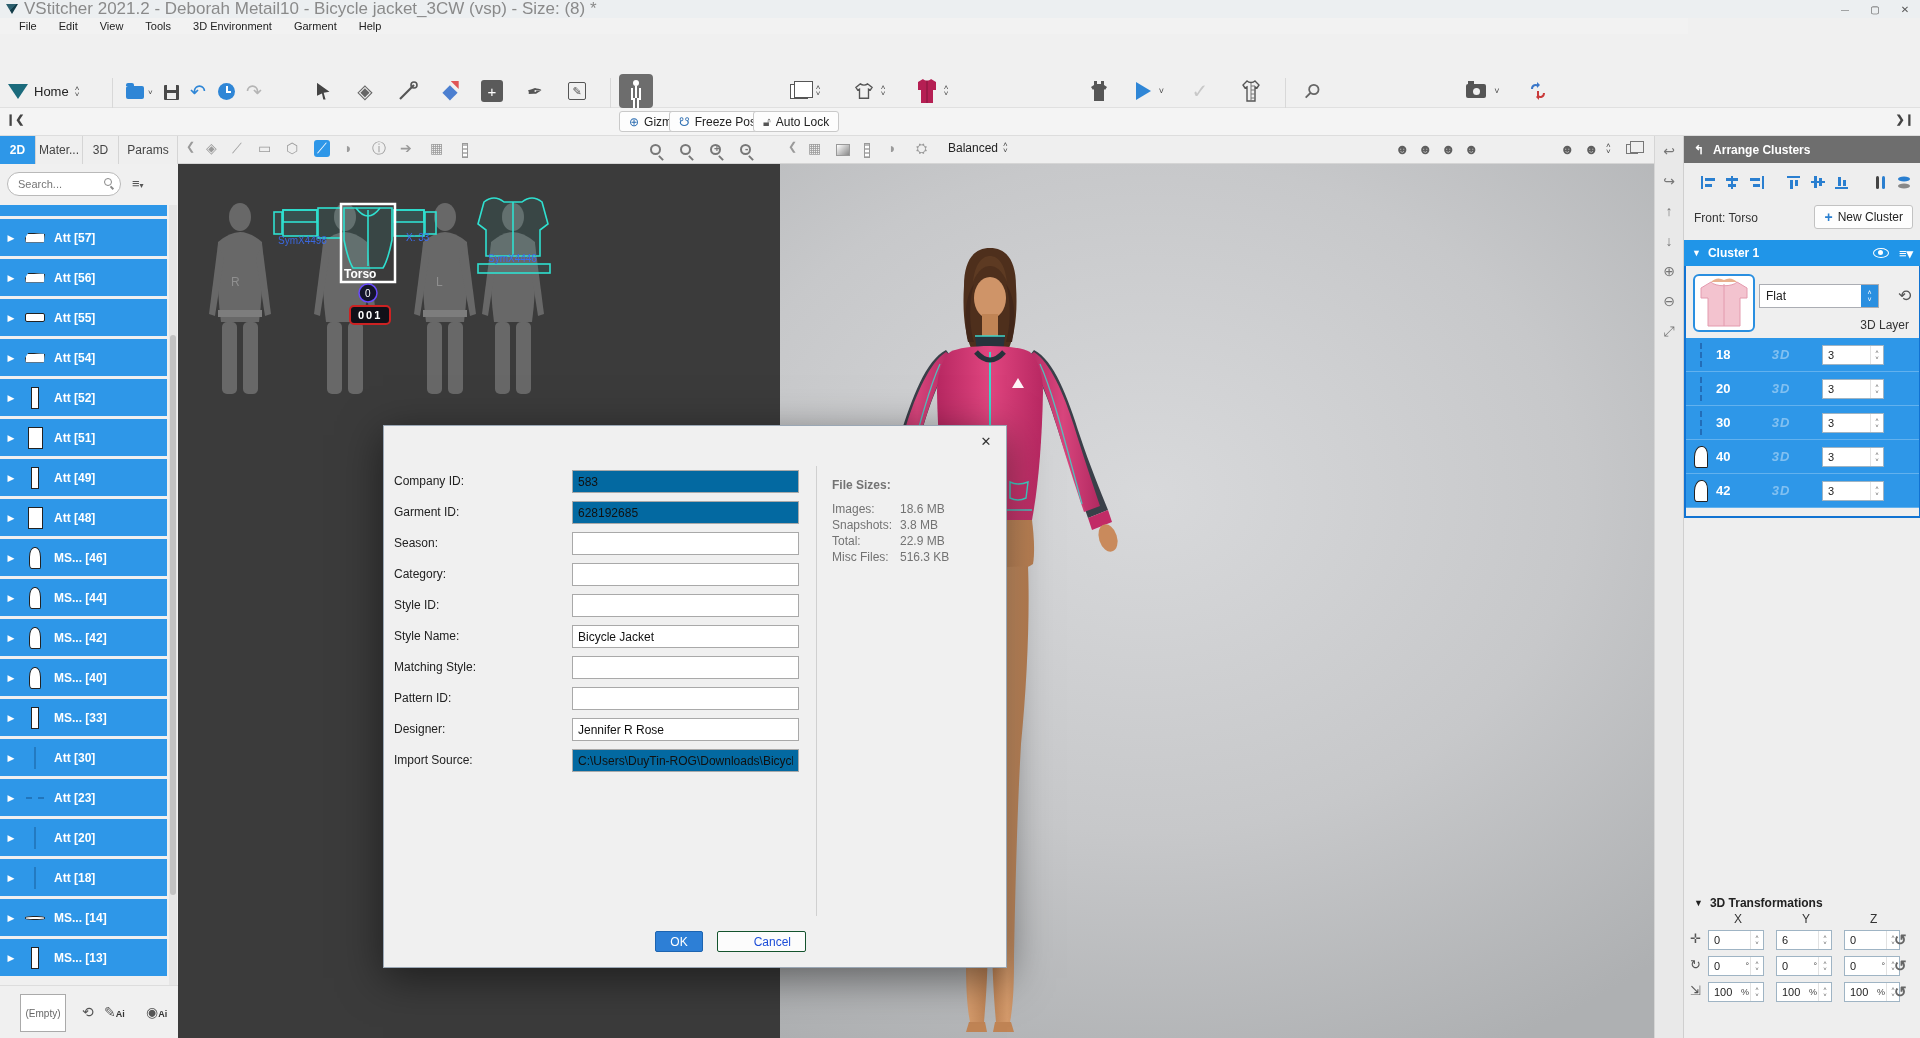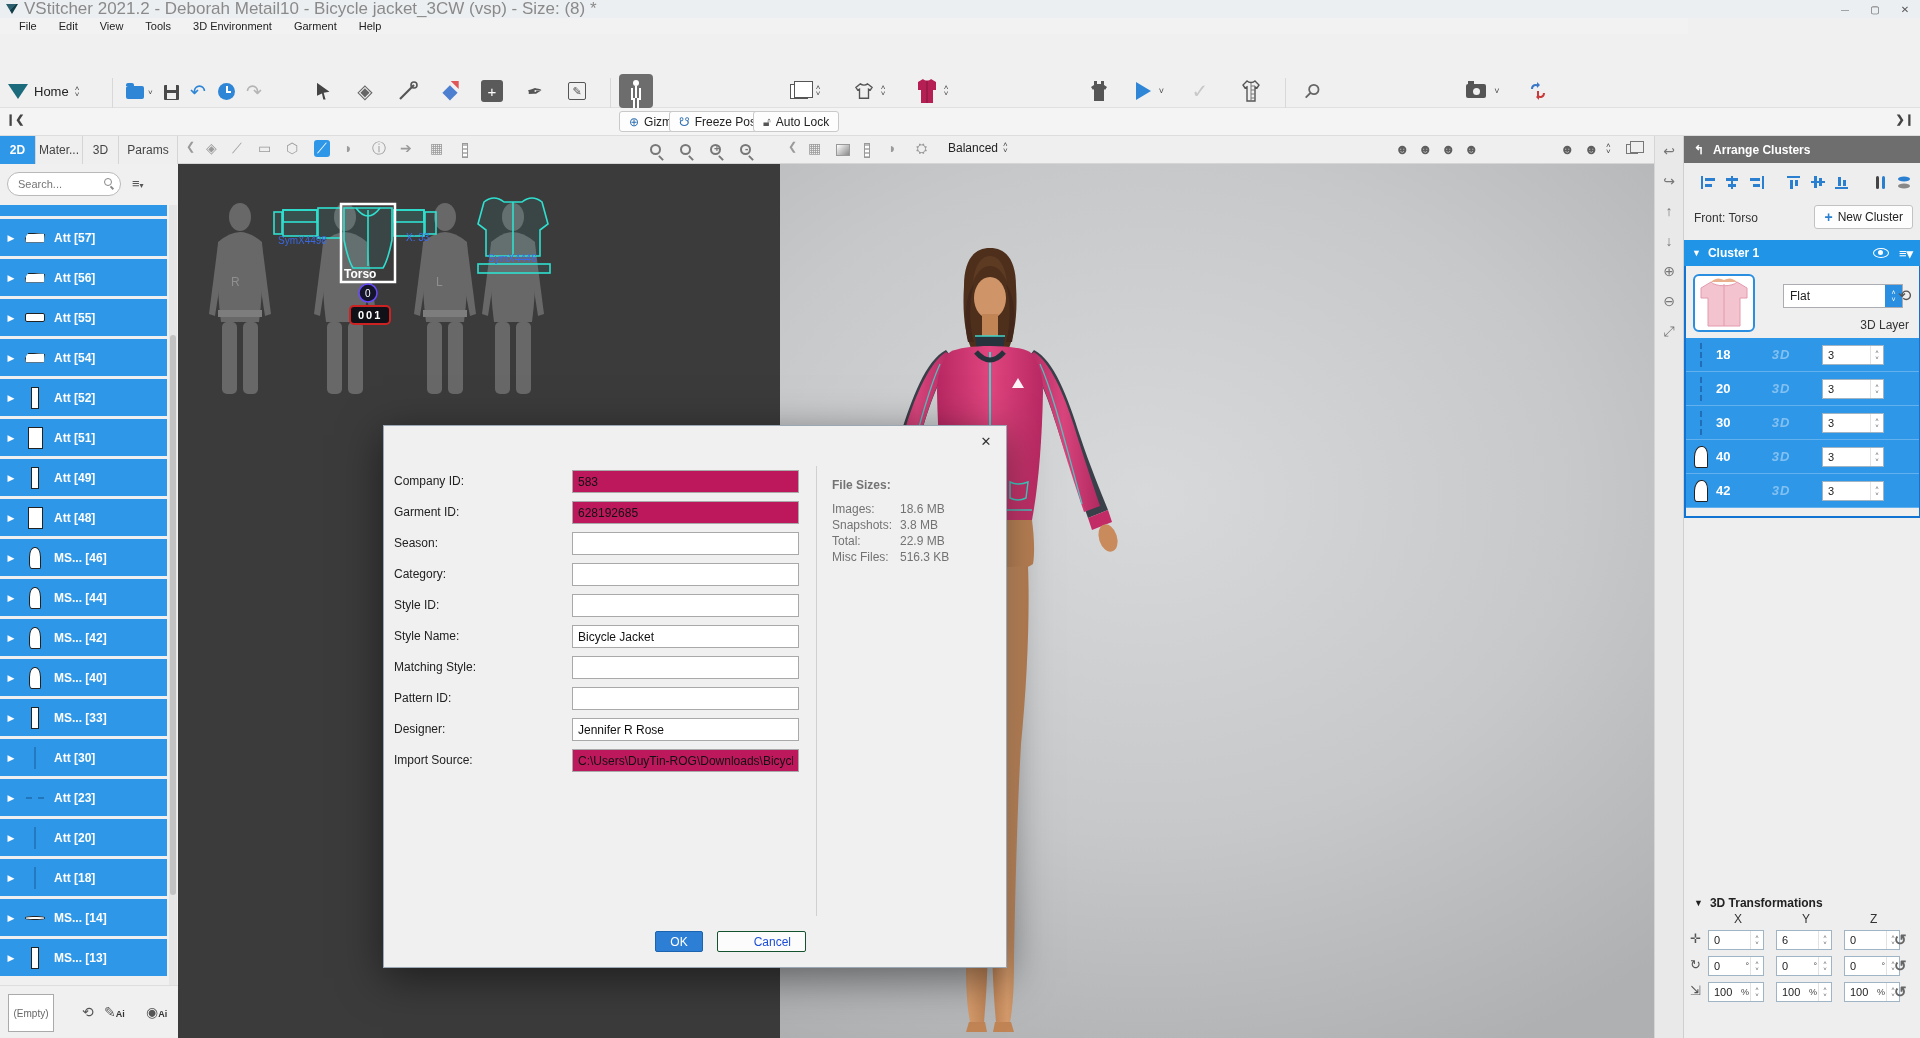--- a/index.html
+++ b/index.html
@@ -100,21 +100,21 @@
   .sh-wrect { width:20px; height:9px; background:#fff; border:1px solid #222; border-radius:2px; }
   .sh-tall { width:8px; height:22px; background:#fff; border:1px solid #222; }
   .sh-big { width:15px; height:22px; background:#fff; border:1px solid #222; }
   .sh-slv { width:12px; height:22px; background:#fff; border:1px solid #222; border-radius:45% 45% 10% 25%; }
   .sh-vline { width:2px; height:22px; background:#1f6db0; opacity:.7; }
   .sh-dash { width:18px; height:0; border-top:2px dashed #1f6db0; opacity:.8; }
   .sh-sliver { width:20px; height:4px; background:#fff; border:1px solid #222; border-radius:40%; }
   #lscroll { position:absolute; right:1px; top:41px; width:8px; bottom:53px; background:#e6e6e6; }
   #lthumb { position:absolute; left:1px; top:130px; width:6px; height:560px; background:#c2c2c2; border-radius:3px; }
   #sidefoot { position:absolute; left:0; bottom:0; width:178px; height:53px; background:#f0f0f0; border-top:1px solid #ddd; }
-  #emptybox { position:absolute; left:8px; top:8px; width:46px; height:38px; background:#fff; border:1px solid #aaa; display:flex; align-items:center; justify-content:center; font-size:10px; color:#666; }
+  #emptybox { position:absolute; left:20px; top:8px; width:46px; height:38px; background:#fff; border:1px solid #aaa; display:flex; align-items:center; justify-content:center; font-size:10px; color:#666; }
   .footic { position:absolute; top:18px; font-size:14px; color:#555; }
   .aitxt { font-size:9px; font-weight:bold; color:#333; }
 
   
   #view2d { position:absolute; left:178px; top:164px; width:602px; height:874px; background:#3b3b3b; }
 
   
   #view3d { position:absolute; left:780px; top:164px; width:874px; height:874px;
             background:radial-gradient(ellipse 90% 70% at 42% 38%, #d8d9db 0%, #c7c8ca 55%, #aeb0b2 100%); }
 
@@ -133,21 +133,21 @@
   #newcluster { position:absolute; right:8px; top:4px; height:24px; background:#fdfdfd; border:1px solid #c2c2c2; border-radius:3px; display:flex; align-items:center; gap:5px; padding:0 9px; font-size:12px; color:#222; }
   #newcluster .pl { color:#2a7fd0; font-weight:bold; font-size:14px; }
   #clusterhead { position:absolute; left:0; top:104px; width:237px; height:26px; background:#2095e8; color:#fff; display:flex; align-items:center; padding:0 8px; font-weight:bold; }
   #clusterhead .tri { font-size:9px; margin-right:7px; }
   #clusterhead .sp { flex:1; }
   .eye { width:16px; height:10px; border:1.5px solid #fff; border-radius:50%; position:relative; margin-right:10px; }
   .eye::after { content:""; position:absolute; left:4px; top:1px; width:5px; height:5px; border-radius:50%; background:#fff; }
   .menuic { color:#fff; font-size:13px; }
   #clusterbody { position:absolute; left:0; top:130px; width:237px; height:252px; border:2px solid #1173d2; border-top:none; background:#efefef; }
   #thumb { position:absolute; left:7px; top:8px; width:62px; height:58px; background:#fff; border:2px solid #2a8fe0; border-radius:6px; overflow:hidden; }
-  #flatsel { position:absolute; left:97px; top:18px; width:120px; height:24px; background:#fff; border:1px solid #abadb3; display:flex; align-items:center; }
+  #flatsel { position:absolute; left:73px; top:18px; width:120px; height:24px; background:#fff; border:1px solid #abadb3; display:flex; align-items:center; }
   #flatsel .v { flex:1; padding-left:6px; font-size:12px; color:#222; }
   #flatsel .sb { width:17px; height:100%; background:#2a8fe0; color:#fff; display:flex; flex-direction:column; align-items:center; justify-content:center; font-size:7px; line-height:7px; }
   .rot3d { position:absolute; left:212px; top:20px; font-size:16px; color:#555; }
   #layerlbl { position:absolute; right:10px; top:52px; font-size:12px; color:#333; }
   #rows { position:absolute; left:0; top:72px; width:233px; }
   .crow { height:34px; background:#2e97e8; border-bottom:1px solid rgba(255,255,255,.25); display:flex; align-items:center; color:#fff; }
   .crow .ric { width:30px; display:flex; align-items:center; justify-content:center; }
   .crow .sz { width:36px; font-weight:bold; font-size:13px; }
   .crow .ghost { width:58px; text-align:center; font-weight:bold; font-style:italic; color:rgba(255,255,255,.4); font-size:13px; letter-spacing:1px; }
   .spin { background:#fff; border:1px solid #9fb4c4; display:flex; align-items:center; height:20px; color:#222; }
@@ -170,21 +170,21 @@
 
   
   #dialog { position:absolute; left:383px; top:425px; width:624px; height:543px; background:#f0f0f0; border:1px solid #9aa7b5; box-shadow:0 10px 40px rgba(0,0,0,.5); }
   #dlgtitle { position:absolute; left:0; top:0; width:100%; height:30px; background:#f5f5f5; display:flex; align-items:center; padding-left:8px; gap:8px; }
   #dlgtitle .vlogo { width:16px; height:13px; background:linear-gradient(135deg,#2b5f6e 50%,#133c49 50%); clip-path:polygon(0 0,100% 0,50% 100%); }
   #dlgtitle .tt { font-size:12px; color:#111; }
   #dlgclose { position:absolute; right:0; top:0; width:40px; height:30px; display:flex; align-items:center; justify-content:center; font-size:13px; color:#333; }
   .frow { position:absolute; left:10px; height:23px; }
   .frow label { position:absolute; left:0; top:4px; font-size:12px; color:#222; width:110px; }
   .frow input { position:absolute; left:178px; top:0; width:227px; height:23px; border:1px solid #a9a9a9; background:#fff; font-size:12px; padding:0 5px; color:#111; font-family:"Liberation Sans",sans-serif; outline:none; }
-  .frow input[readonly] { background:#be185d; }
+  .frow input[readonly] { background:#0369a1; }
   #dlgsep { position:absolute; left:432px; top:40px; width:1px; height:450px; background:#d0d0d0; }
   #filesizes { position:absolute; left:448px; top:52px; font-size:12px; color:#737373; }
   #filesizes .hd { font-weight:bold; margin-bottom:10px; }
   .fsrow { position:relative; height:16px; width:160px; }
   .fsrow .k { position:absolute; left:0; }
   .fsrow .v { position:absolute; left:68px; }
   #dlgbtns { position:absolute; right:200px; top:505px; display:flex; gap:14px; }
   .btn { height:21px; padding:0 14px; display:flex; align-items:center; justify-content:center; font-size:12px; border-radius:2px; }
   .btn-ok { background:#2d7fd6; color:#fff; border:1px solid #1d64b0; min-width:46px; }
   .btn-cancel { background:#fcfcfc; color:#1d4ed8; border:1px solid #14532d; min-width:56px;padding-left:36px; }

